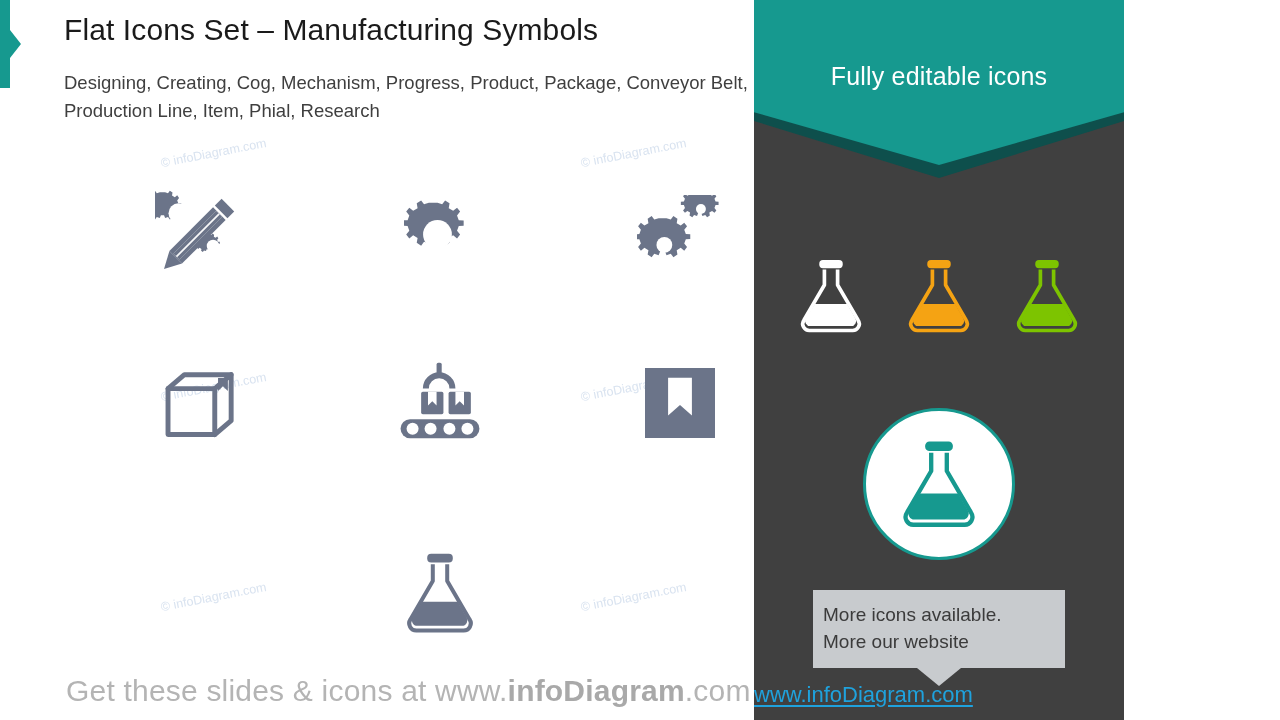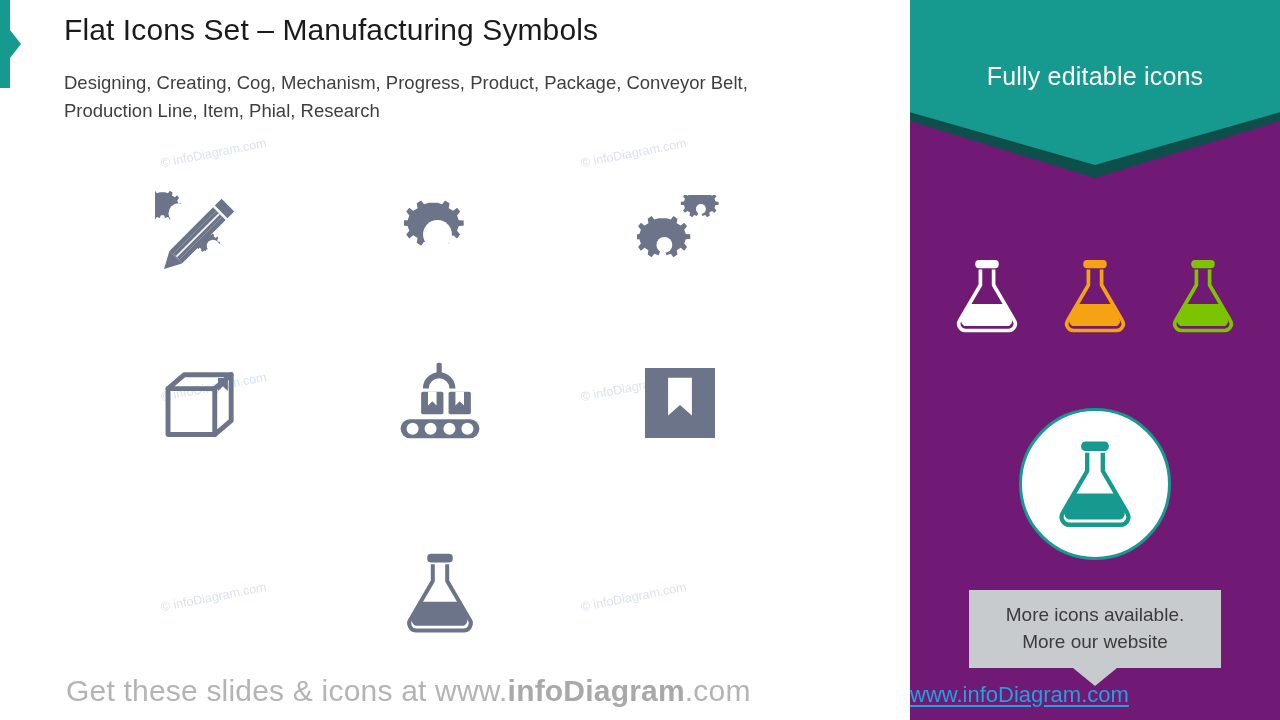--- a/index.html
+++ b/index.html
@@ -7,21 +7,21 @@
   html, body {
     width: 1280px;
     height: 720px;
     overflow: hidden;
     font-family: "Liberation Sans", sans-serif;
     background: #ffffff;
   }
 
   #slide {
     position: relative;
-    width: 1280px;
+    width: 1140px;
     height: 720px;
     background: #ffffff;
   }
 
   
   .edge-bar {
     position: absolute;
     left: 0; top: 0;
     width: 10px; height: 88px;
     background: #16998F;
@@ -90,23 +90,23 @@
     font-size: 30px;
     color: #b4b4b4;
     letter-spacing: 0.2px;
     white-space: nowrap;
   }
   .footer b { font-weight: 700; color: #a9a9a9; }
 
   
   .right-panel {
     position: absolute;
-    right: 0; top: 0;
+    right: 16px; top: 0;
     width: 370px; height: 720px;
-    background: #701a75;
+    background: #404040;
     overflow: hidden;
   }
   .panel-header {
     position: absolute;
     left: 0; top: 0;
     width: 370px; height: 178px;
   }
   .panel-header .chev-shadow {
     position: absolute;
     left: 0; top: 0;
@@ -154,21 +154,21 @@
     justify-content: center;
   }
 
   .callout {
     position: absolute;
     left: 50%; top: 590px;
     transform: translateX(-50%);
     width: 252px;
     background: #C8CBCE;
     padding: 12px 10px 12px 10px;
-    text-align: center;
+    text-align: left;
     color: #3b3b3b;
     font-size: 19px;
     line-height: 1.42;
   }
   .callout::after {
     content: "";
     position: absolute;
     left: 50%; bottom: -18px;
     transform: translateX(-50%);
     width: 0; height: 0;

